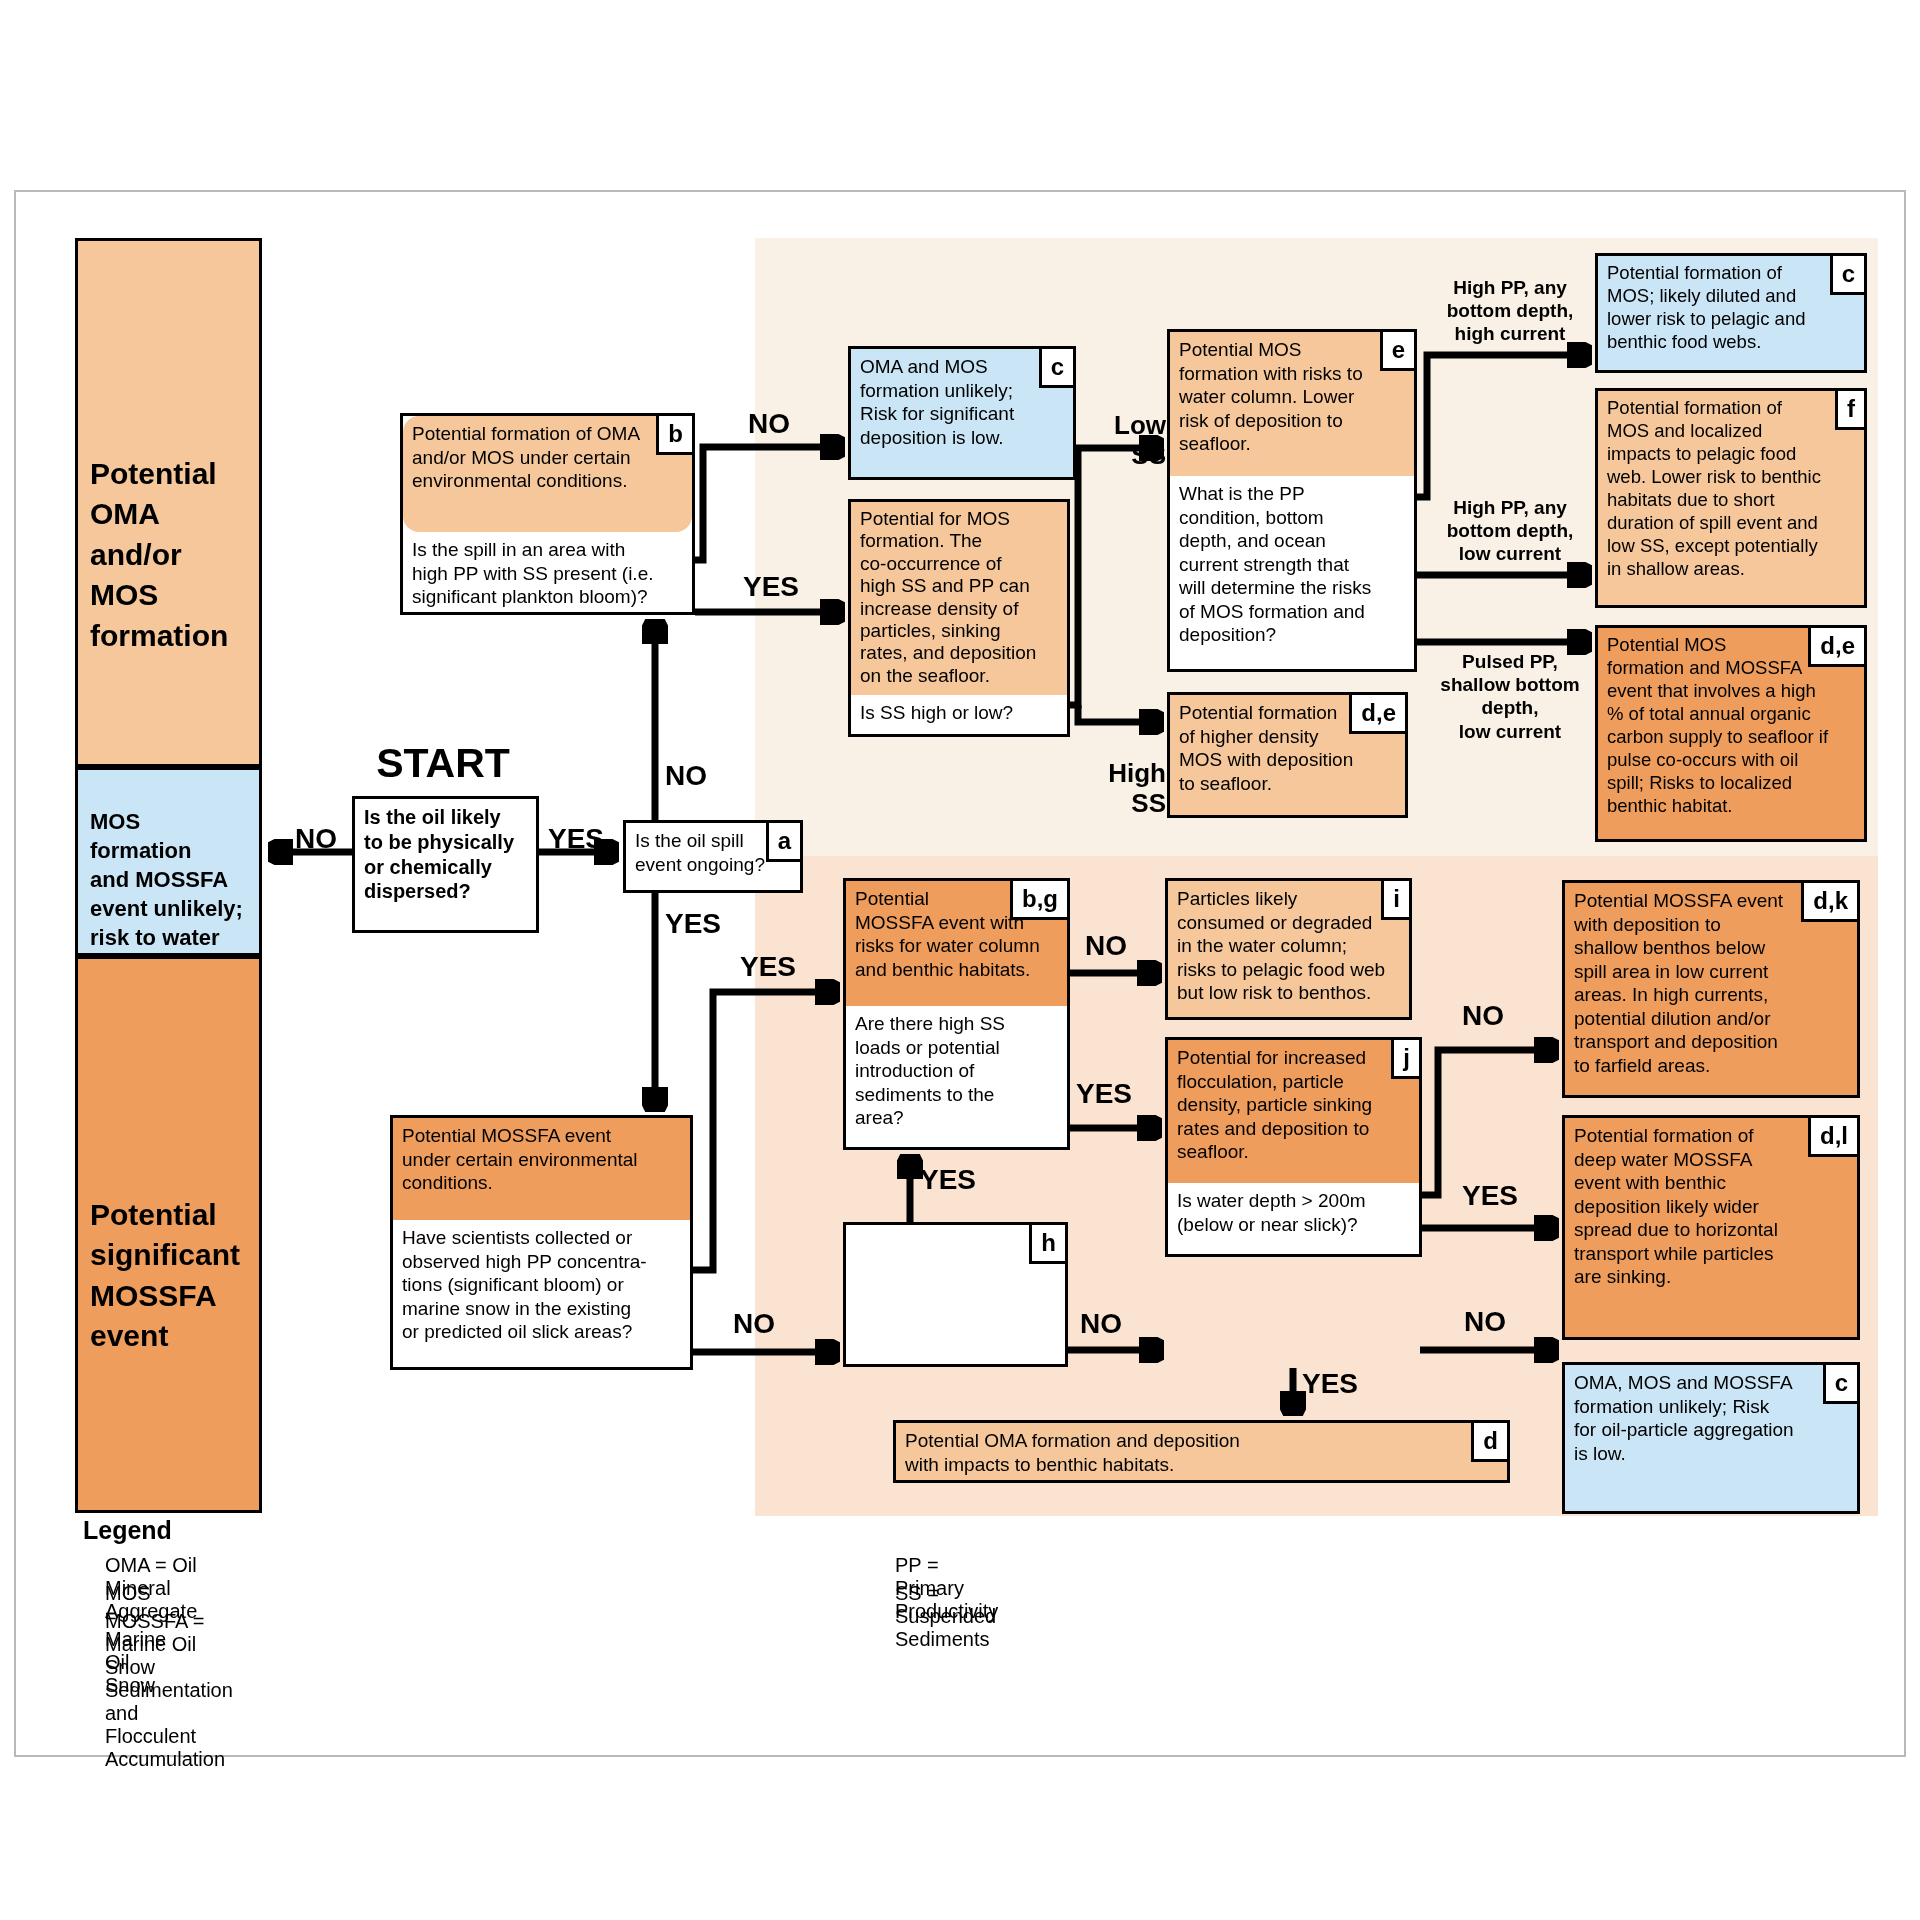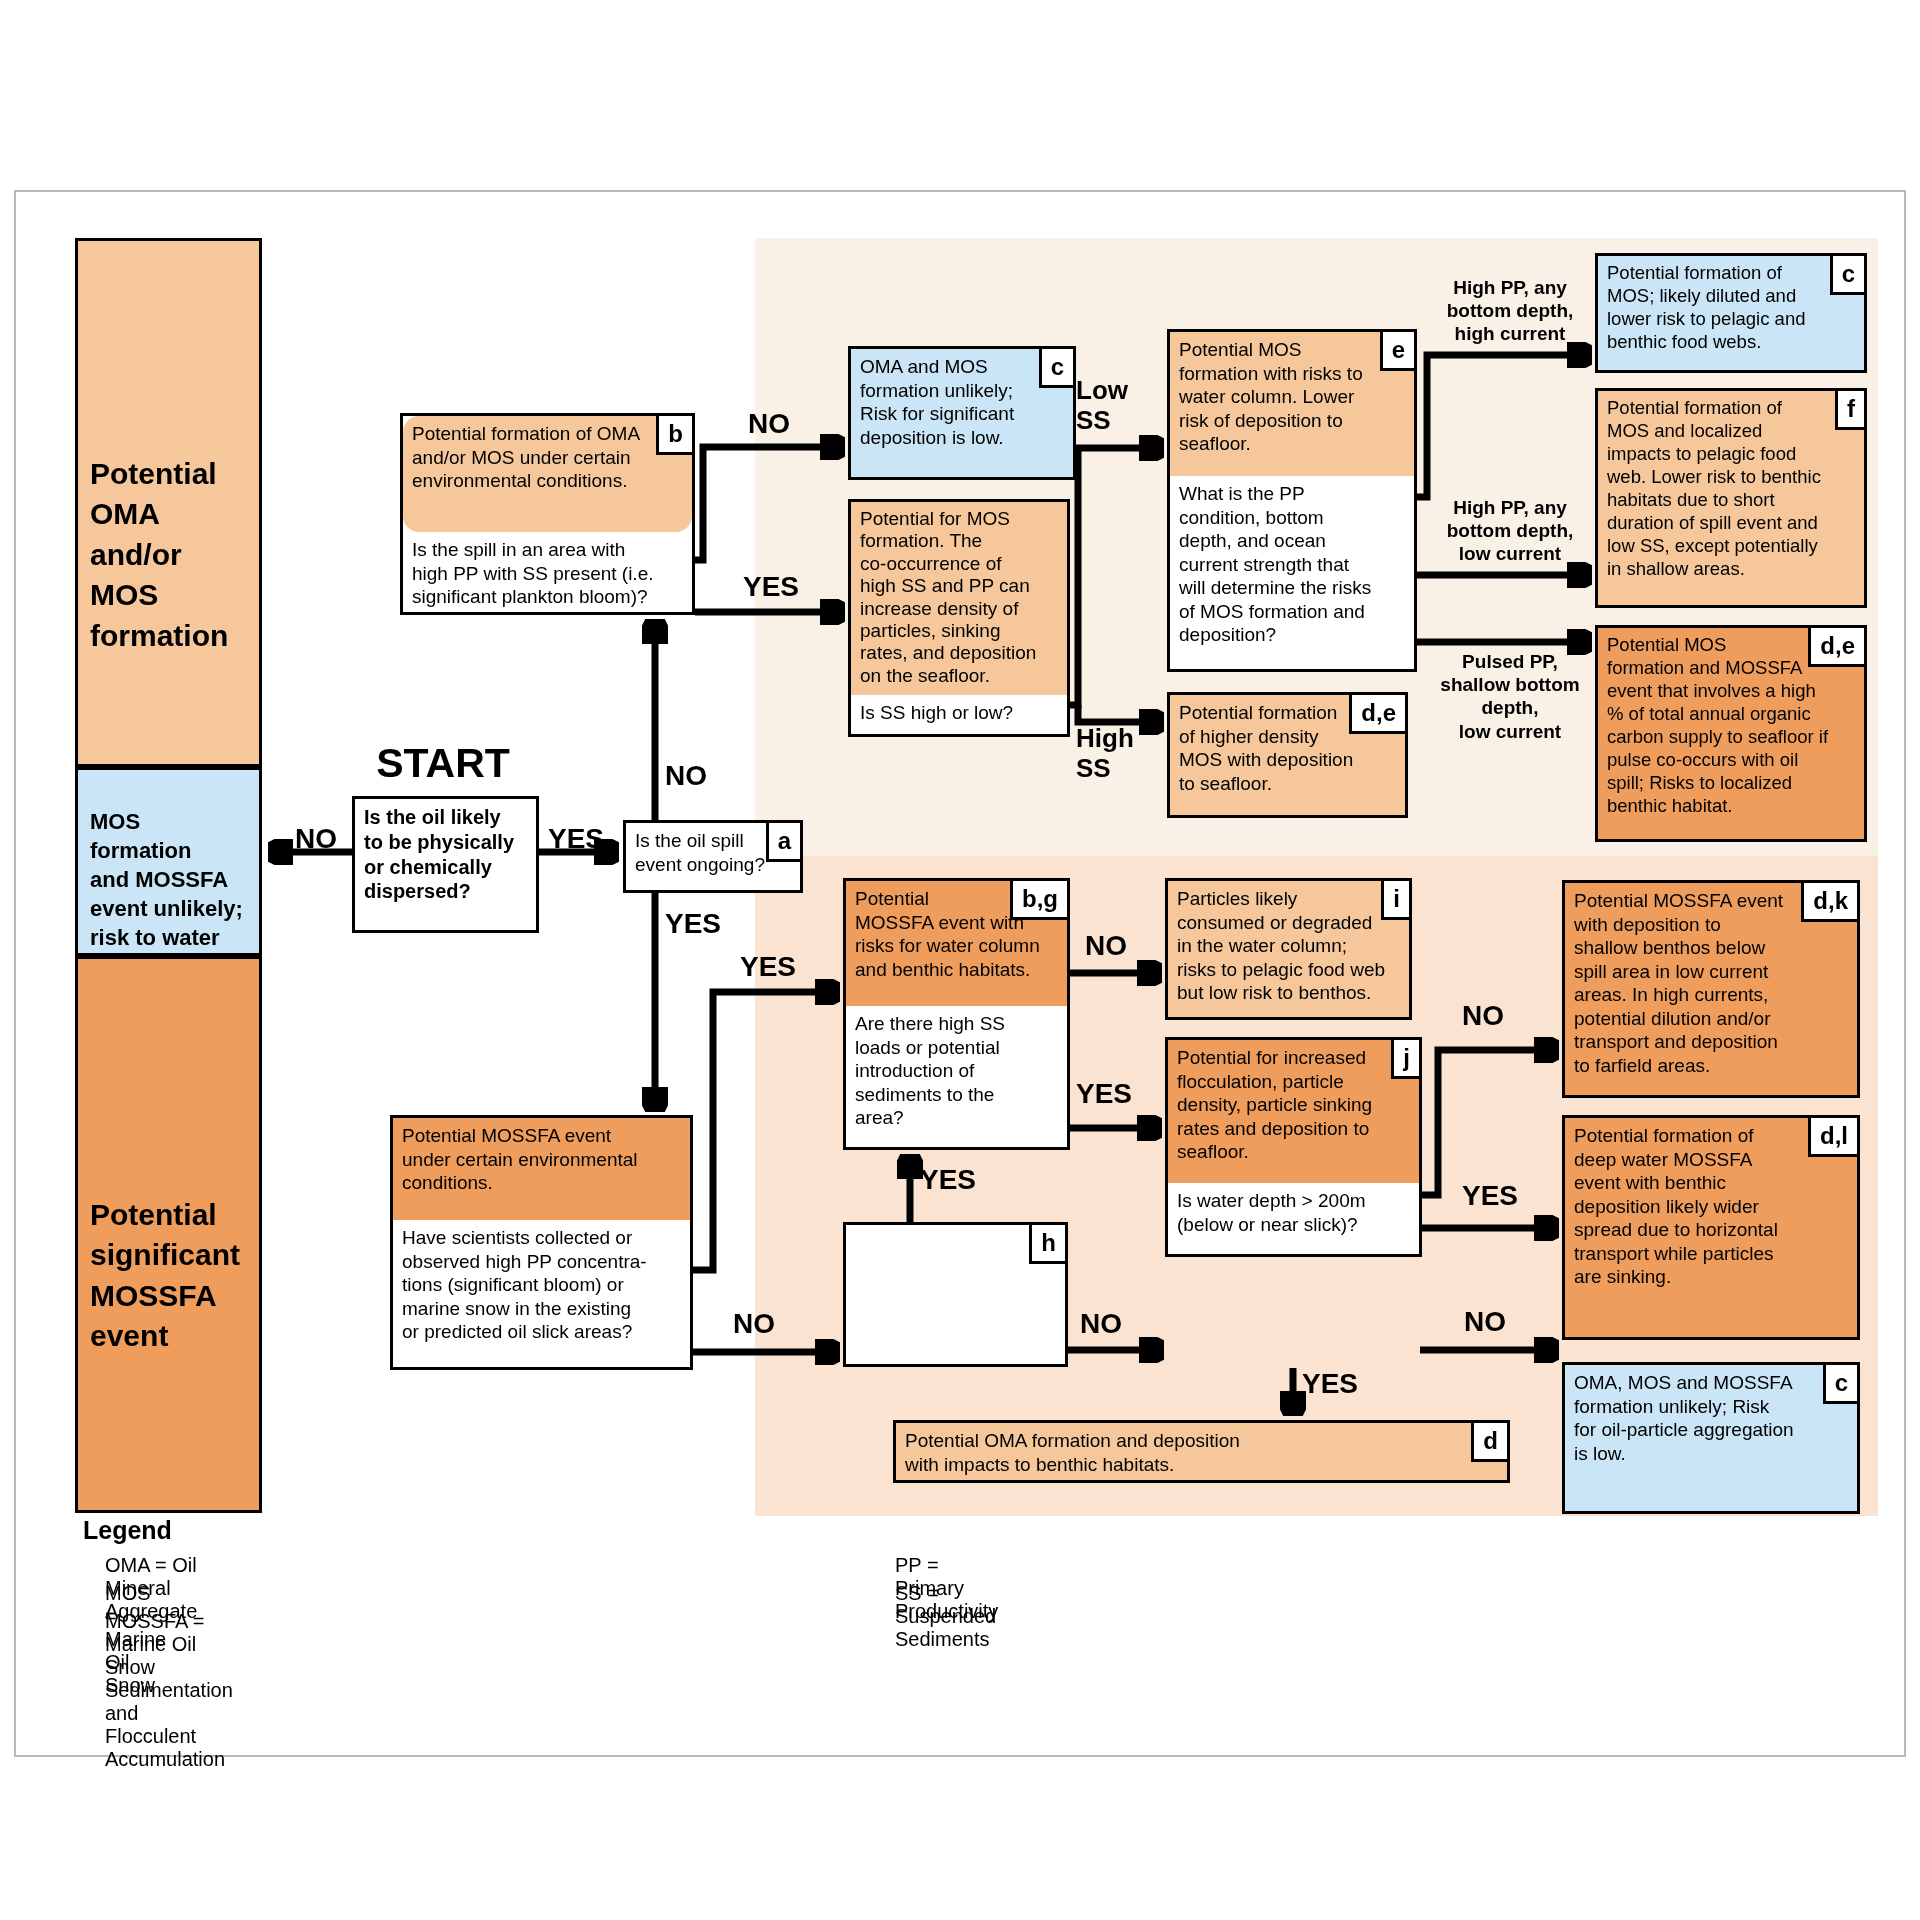--- a/index.html
+++ b/index.html
@@ -27,21 +27,21 @@
   .tag{position:absolute;top:-3px;right:-3px;border:3px solid #000;background:#fff;
        font-weight:700;font-size:24px;line-height:1;padding:6px 9px;z-index:4;}
   .boldtxt{font-weight:700;}
 
   .side{position:absolute;left:75px;width:187px;border:3px solid #000;box-sizing:border-box;
         font-weight:700;white-space:pre-line;z-index:3;}
   .side .txt{padding:0 12px;}
 
   .lbl{position:absolute;font-weight:700;font-size:28px;line-height:1;z-index:3;}
   .lbl.cond{font-size:19px;line-height:1.22;text-align:center;white-space:pre-line;width:170px;}
-  .lbl.ss{font-size:26px;line-height:1.15;text-align:left;white-space:pre-line;width:90px;}
+  .lbl.ss{font-size:26px;line-height:1.15;text-align:right;white-space:pre-line;width:90px;margin-top:35px;}
   .start-lbl{position:absolute;left:358px;top:740px;width:170px;text-align:center;
              font-weight:700;font-size:41px;z-index:3;}
 
   .legend{position:absolute;z-index:3;}
   .legend-title{position:absolute;left:83px;top:1516px;font-weight:700;font-size:25px;}
   .legend-item{position:absolute;font-size:20px;}
 </style>
 </head>
 <body>
 

